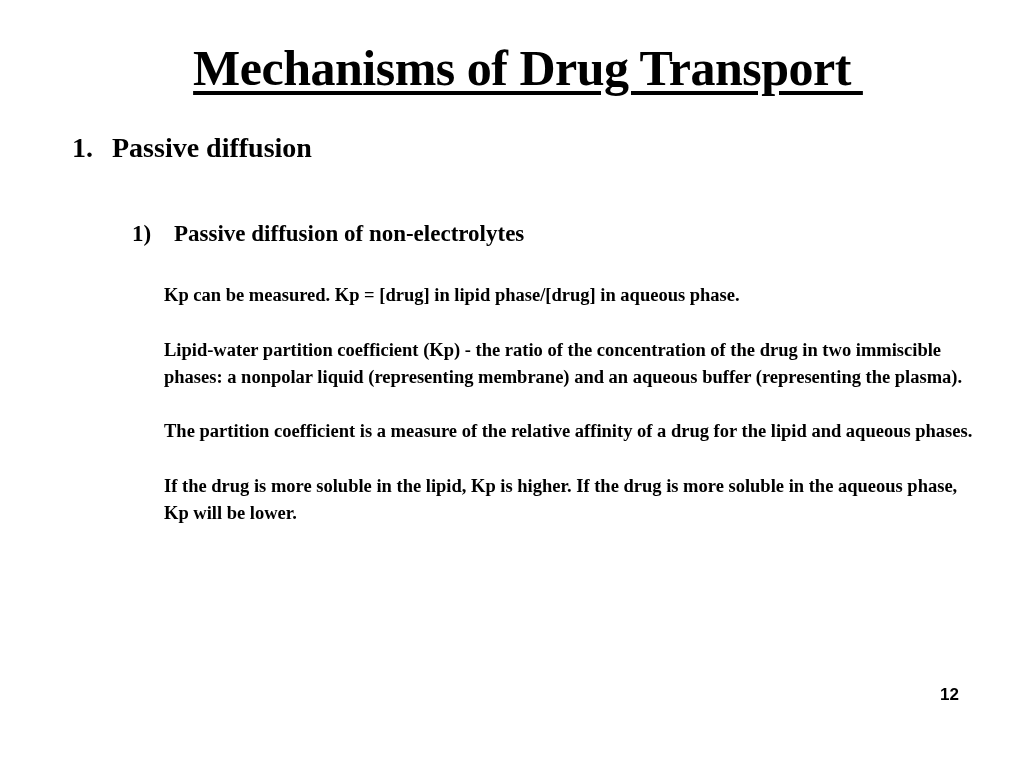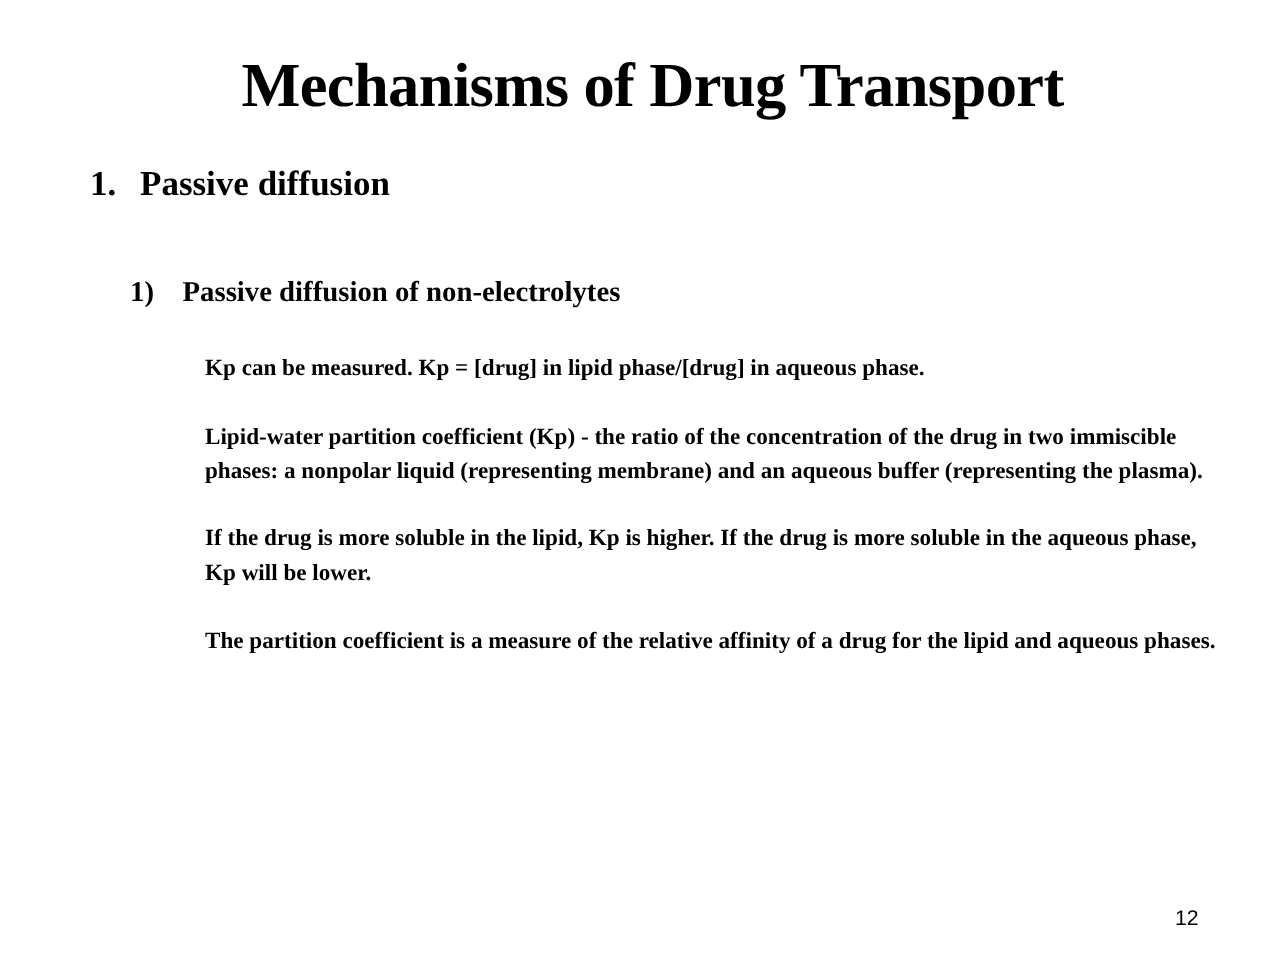--- a/index.html
+++ b/index.html
@@ -20,41 +20,42 @@
       left: 0;
       top: 36px;
       width: 1056px;
       text-align: center;
       font-size: 50px;
       font-weight: bold;
       line-height: 64px;
       white-space: pre;
     }
     .slide-title span {
+      text-decoration: underline;
       text-decoration-thickness: 4px;
       text-underline-offset: 6px;
       letter-spacing: -0.5px;
       text-align: right;
     }
     .level1 {
       position: absolute;
       left: 72px;
       top: 128px;
       font-size: 28px;
       font-weight: bold;
       line-height: 40px;
       white-space: nowrap;
     }
     .level1 .num {
       display: inline-block;
       width: 40px;
     }
     .level2 {
       position: absolute;
-      left: 104px;
+      left: 132px;
       top: 218px;
       font-size: 23px;
       font-weight: bold;
       line-height: 32px;
       white-space: nowrap;
     }
     .level2 .num {
       display: inline-block;
       width: 42px;
     }
@@ -66,39 +67,40 @@
       font-size: 18.5px;
       font-weight: bold;
       line-height: 27.3px;
     }
     .body-text p {
       margin: 0 0 27.3px 0;
     }
     .page-number {
       position: absolute;
       left: 940px;
-      top: 724px;
+      top: 684px;
       font-family: "Liberation Sans", "DejaVu Sans", sans-serif;
       font-size: 17px;
       line-height: 22px;
+      font-weight: bold;
     }
   </style>
 </head>
 <body>
 
 <div class="slide-title"><span>Mechanisms of Drug Transport </span></div>
 
 <div class="level1">
   <span class="num">1.</span><span>Passive diffusion</span>
 </div>
 
 <div class="level2">
   <span class="num">1)</span><span>Passive diffusion of non-electrolytes</span>
 </div>
 
 <div class="body-text">
   <p>Kp can be measured. Kp = [drug] in lipid phase/[drug] in aqueous phase.</p>
   <p>Lipid-water partition coefficient (Kp) - the ratio of the concentration of the drug in two immiscible phases: a nonpolar liquid (representing membrane) and an aqueous buffer (representing the plasma).</p>
+  <p>The partition coefficient is a measure of the relative affinity of a drug for the lipid and aqueous phases.</p>
   <p>If the drug is more soluble in the lipid, Kp is higher. If the drug is more soluble in the aqueous phase, Kp will be lower.</p>
-  <p>The partition coefficient is a measure of the relative affinity of a drug for the lipid and aqueous phases.</p>
 </div>
 
 <div class="page-number">12</div>
 
 </body></html>

